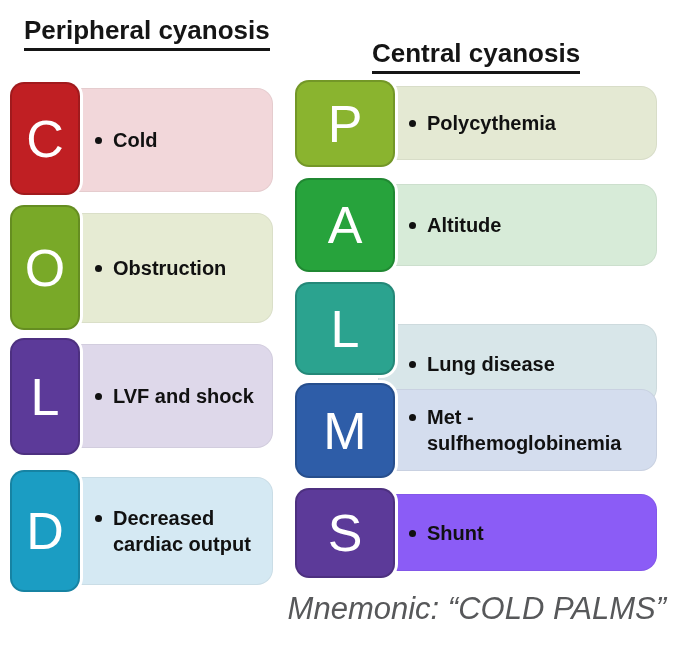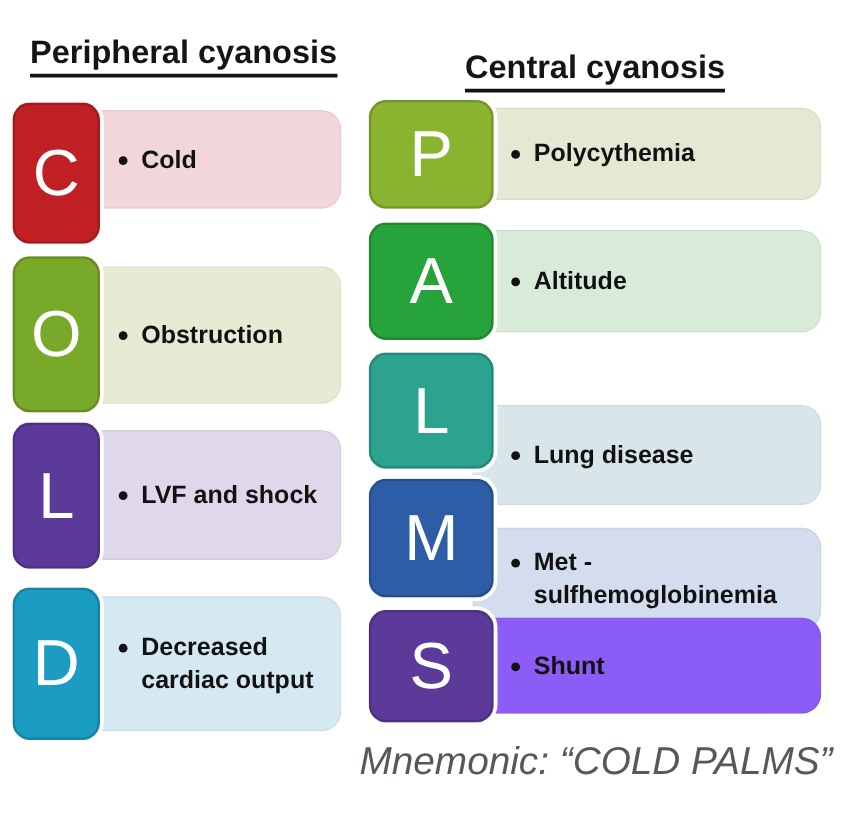--- a/index.html
+++ b/index.html
@@ -4,21 +4,21 @@
 <style>
   html,body { margin:0; padding:0; background:#ffffff; }
   .canvas {
     position:relative; width:680px; height:671px; background:#ffffff;
     font-family:"Liberation Sans", sans-serif; overflow:hidden;
   }
   .col-title {
     position:absolute; font-size:26px; font-weight:bold; color:#151515;
     border-bottom:3px solid #151515; padding-bottom:2px; white-space:nowrap;
   }
-  .title-left  { left:24px;  top:26px; }
+  .title-left  { left:24px;  top:15px; }
   .title-right { left:372px; top:15px;margin-top:23px; }
 
   .letter-block {
     position:absolute; z-index:2; border-radius:14px;
     border:2px solid rgba(0,0,0,0.16);
     box-shadow:0 0 0 3px #ffffff;
     display:flex; align-items:center; justify-content:center;
     box-sizing:border-box;
   }
   .letter { color:#ffffff; font-size:52px; font-weight:400; line-height:1; }
@@ -33,21 +33,21 @@
   .bullet {
     width:7px; height:7px; border-radius:50%; background:#111111;
     margin-top:10px; margin-right:11px; flex:0 0 auto;
   }
   .pill-label {
     font-size:20px; font-weight:700; color:#111111; line-height:1.3;
   }
 
   
   .blk-c { left:10px; top:82px;  width:70px; height:113px; }
-  .pil-c { left:64px; top:88px;  width:209px; height:79px; }
+  .pil-c { left:64px; top:88px;  width:209px; height:104px; }
   .blk-o { left:10px; top:205px; width:70px; height:125px; }
   .pil-o { left:64px; top:213px; width:209px; height:110px; }
   .blk-l { left:10px; top:338px; width:70px; height:117px; }
   .pil-l { left:64px; top:344px; width:209px; height:104px; }
   .blk-d { left:10px; top:470px; width:70px; height:122px; }
   .pil-d { left:64px; top:477px; width:209px; height:108px; }
 
   
   .blk-p  { left:295px; top:80px;  width:100px; height:87px; }
   .pil-p  { left:378px; top:86px;  width:279px; height:74px; }
@@ -139,21 +139,21 @@
   <div class="pill pil-l2" style="background-color: rgb(216, 230, 233);">
     <div class="pill-inner">
         <span class="bullet"></span>
     <span class="pill-label">Lung disease</span>
       </div>
   </div>
 
   <div class="letter-block blk-m" style="background-color: rgb(46, 93, 168);">
     <span class="letter">M</span>
   </div>
-  <div class="pill pil-m" style="background-color: rgb(212, 221, 238); margin-top: 33px;">
+  <div class="pill pil-m" style="background-color: rgb(212, 221, 238);">
     <div class="pill-inner">
         <span class="bullet"></span>
     <span class="pill-label">Met - sulfhemoglobinemia</span>
       </div>
   </div>
 
   <div class="letter-block blk-s" style="background-color: rgb(92, 58, 153);">
     <span class="letter">S</span>
   </div>
   <div class="pill pil-s" style="background-color: #8b5cf6;">

